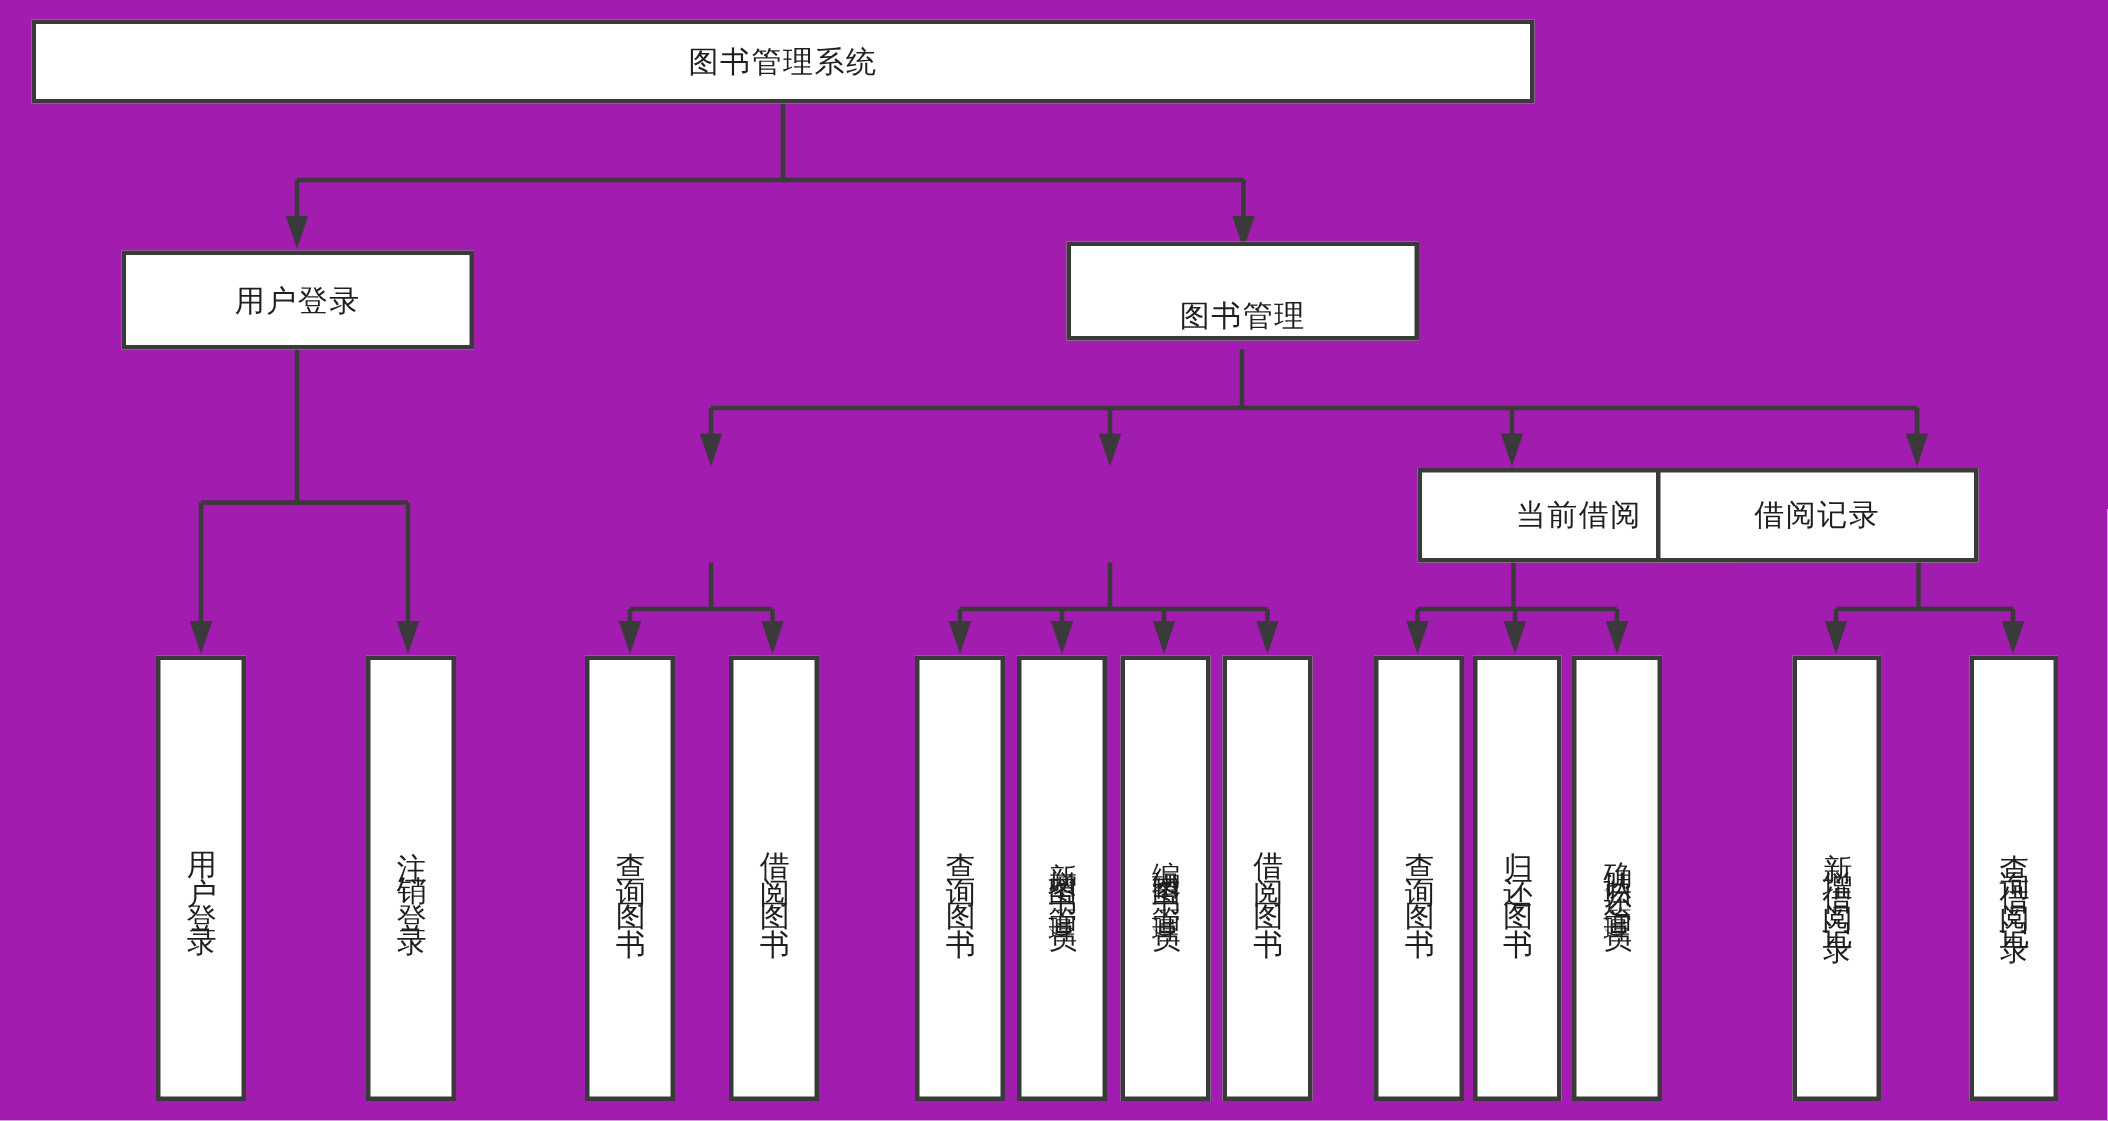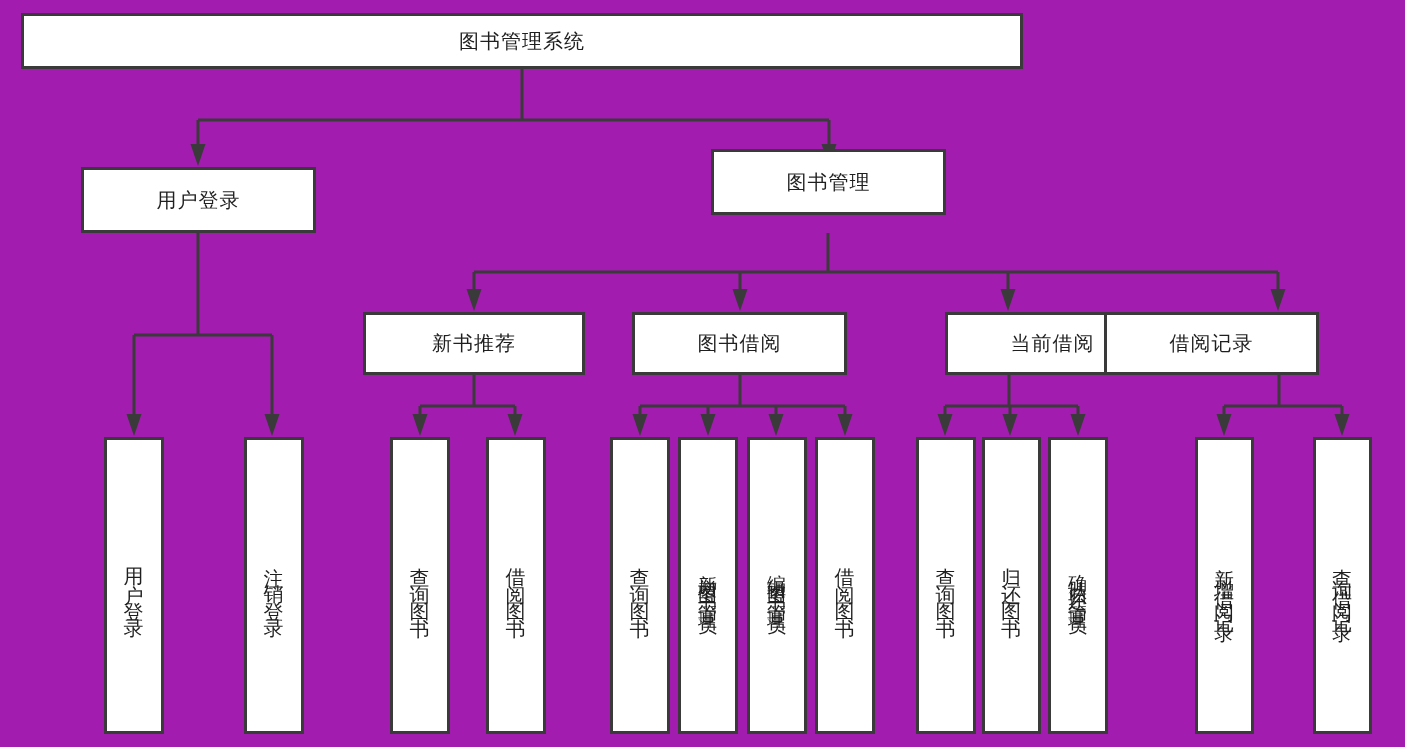--- a/index.html
+++ b/index.html
@@ -118,30 +118,24 @@
     </g>
   </svg>
 
   <div class="box" style="left:21px; top:13px; width:1002px; height:56px;">
     <span class="hlabel">图书管理系统</span>
   </div>
 
   <div class="box" style="left:81px; top:167px; width:235px; height:66px;">
     <span class="hlabel">用户登录</span>
   </div>
-  <div class="box" style="left:711px; top:149px; width:235px; height:66px;">
+  <div class="box" style="left:711px; top:161px; width:235px; height:66px;align-items:flex-end;">
     <span class="hlabel">图书管理</span>
   </div>
 
-  <div class="box" style="left:363px; top:312px; width:222px; height:63px;">
-    <span class="hlabel">新书推荐</span>
-  </div>
-  <div class="box" style="left:632px; top:312px; width:215px; height:63px;">
-    <span class="hlabel">图书借阅</span>
-  </div>
   <div class="box" style="left:902px; top:312px; width:215px; height:63px;margin-left:43px;">
     <span class="hlabel">当前借阅</span>
   </div>
   <div class="box" style="left:1104px; top:312px; width:215px; height:63px;">
     <span class="hlabel">借阅记录</span>
   </div>
 
   <div class="box" style="left:104px; top:437px; width:60px; height:297px;">
     <span class="vlabel ls17">用户登录</span>
   </div>

